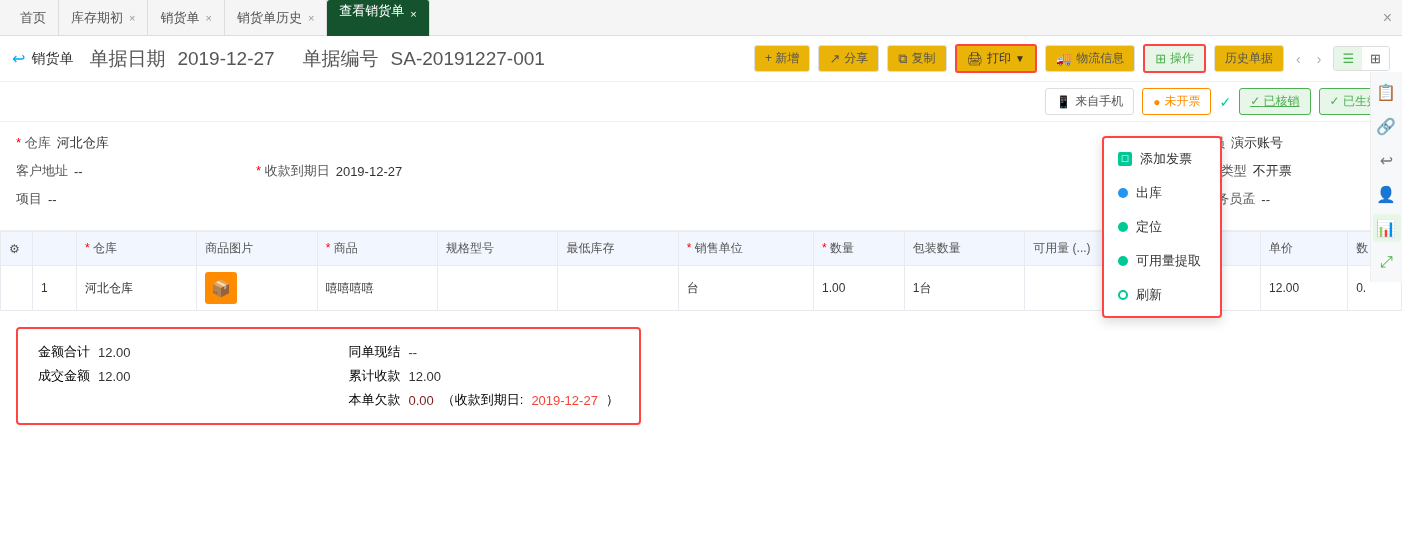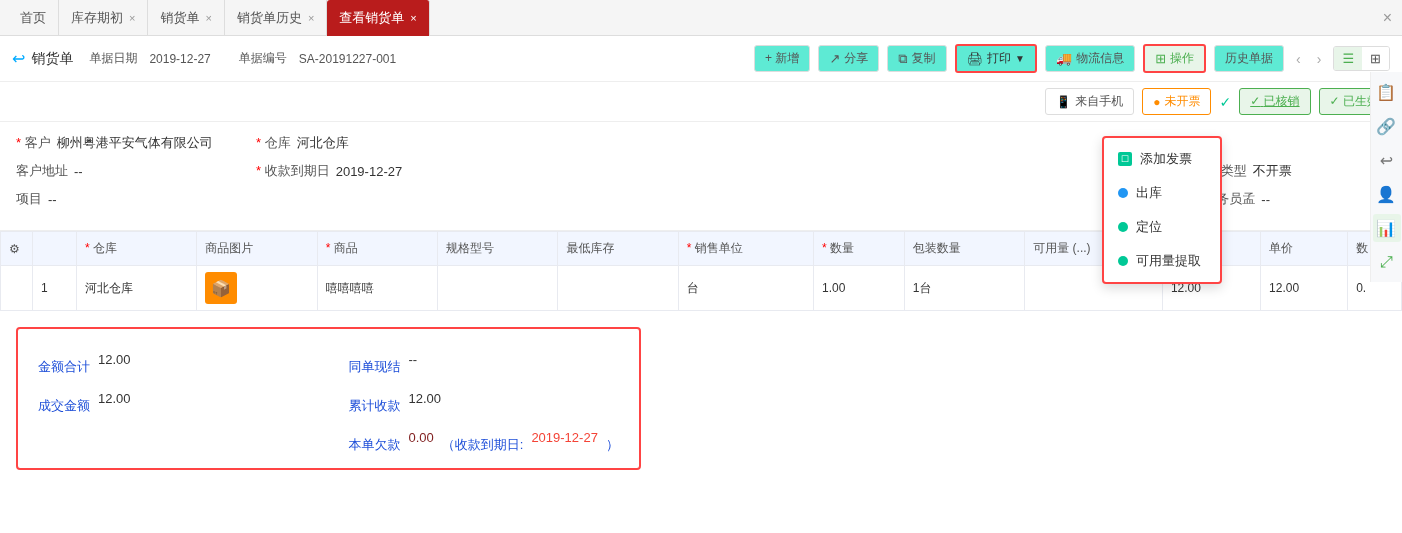--- a/index.html
+++ b/index.html
@@ -15,49 +15,49 @@
       cursor: pointer; font-size: 13px; color: #555; border-right: 1px solid #ddd;
       white-space: nowrap;
     }
     .tab.active {
       background: #fff; color: #333; font-weight: 500;
     }
     .tab .close-btn {
       margin-left: 6px; color: #999; font-size: 11px; cursor: pointer;
     }
     .tab.highlight {
-      background: #b91c1c; color: #fff; border-radius: 3px 3px 0 0;
+      background: #14532d; color: #fff; border-radius: 3px 3px 0 0; align-items: flex-end;
     }
     .tab.highlight .close-btn { color: #fff; }
     .tab-close-x {
       position: absolute; right: 10px; top: 50%; transform: translateY(-50%);
       font-size: 16px; color: #999; cursor: pointer;
     }
 
     
     .main-content { background: #fff; min-height: 497px; position: relative; }
 
     
     .doc-header {
       display: flex; align-items: center; padding: 8px 12px;
       border-bottom: 1px solid #eee; background: #fff;
       justify-content: space-between;
     }
     .doc-header-left { display: flex; align-items: center; gap: 16px; }
     .doc-title { display: flex; align-items: center; gap: 6px; color: #333; font-size: 14px; font-weight: 500; }
     .doc-title .icon { color: #00aaff; font-size: 16px; }
-    .doc-meta { display: flex; align-items: center; gap: 8px; color: #555; font-size: 12px; }
+    .doc-meta { display: flex; align-items: center; gap: 8px; color: #555; font-size: 19px; }
     .doc-meta span { margin-right: 4px; }
 
     
     .doc-actions { display: flex; align-items: center; gap: 8px; }
     .action-btn {
       display: flex; align-items: center; gap: 4px;
       padding: 4px 10px; border: 1px solid #ddd; border-radius: 3px;
-      background: #5eead4; cursor: pointer; font-size: 12px; color: #555;
+      background: #eab308; cursor: pointer; font-size: 12px; color: #555;
       white-space: nowrap;
     }
     .action-btn.print-btn { border: 2px solid #ff4444; color: #333; font-weight: 500; }
     .action-btn .btn-icon { font-size: 13px; }
     .status-btn {
       padding: 4px 10px; border-radius: 3px; font-size: 12px; cursor: pointer;
       border: none; font-weight: 500;
     }
     .status-btn.sold { background: #e8f5e9; color: #4caf50; border: 1px solid #4caf50; text-decoration: underline; }
     .status-btn.effective { background: #e8f5e9; color: #4caf50; border: 1px solid #4caf50; }
@@ -101,21 +101,21 @@
 
     
     .payment-box {
       border: 2px solid #ff4444; border-radius: 4px; padding: 14px 20px;
       margin: 12px 16px; display: inline-block; min-width: 520px;
       background: #fff;
     }
     .payment-title { font-weight: 600; font-size: 14px; margin-bottom: 10px; }
     .payment-grid { display: grid; grid-template-columns: 1fr 1fr; gap: 6px 40px; }
     .payment-row { display: flex; align-items: center; gap: 8px; font-size: 13px; }
-    .payment-label { color: #1d4ed8; white-space: nowrap; margin-top: 15px; }
+    .payment-label { color: #000000; white-space: nowrap; }
     .payment-value { color: #333; }
     .payment-value.red { color: #7f1d1d; }
     .payment-value.date-red { color: #f44336; }
 
     
     .ops-dropdown {
       position: absolute; top: 100px; right: 180px; z-index: 100;
       background: #fff; border: 2px solid #ff4444; border-radius: 4px;
       box-shadow: 0 4px 12px rgba(0,0,0,0.15); min-width: 120px; padding: 4px 0;
     }
@@ -248,26 +248,26 @@
     </button>
     <button class="status-btn effective">
       <span>✓</span>
       <span>已生效</span>
     </button>
   </div>
 
   <div class="form-section">
     <div class="form-row">
       <div class="field-group">
-        <span class="field-label required">客户</span>
-        <span class="field-value">柳州粤港平安气体有限公司</span>
-      </div>
-      <div class="field-group">
         <span class="field-label required">仓库</span>
         <span class="field-value">河北仓库</span>
+      </div>
+      <div class="field-group" style="margin-left:auto;">
+        <span class="field-label">业务员</span>
+        <span class="field-value">演示账号</span>
       </div>
     </div>
     <div class="form-row">
       <div class="field-group">
         <span class="field-label">客户地址</span>
         <span class="field-value">--</span>
       </div>
       <div class="field-group">
         <span class="field-label required">收款到期日</span>
         <span class="field-value">2019-12-27</span>
@@ -372,20 +372,24 @@
       <span>出库</span>
     </div>
     <div class="ops-item">
       <span class="ops-icon circle-teal"></span>
       <span>定位</span>
     </div>
     <div class="ops-item">
       <span class="ops-icon circle-teal"></span>
       <span>可用量提取</span>
     </div>
+    <div class="ops-item">
+      <span class="ops-icon circle-refresh"></span>
+      <span>刷新</span>
+    </div>
   </div>
 
   <div class="right-sidebar">
     <div class="sidebar-icon">📋</div>
     <div class="sidebar-icon">🔗</div>
     <div class="sidebar-icon">↩</div>
     <div class="sidebar-icon">👤</div>
     <div class="sidebar-icon active">📊</div>
     <div class="sidebar-icon" style="margin-top:auto; color:#4caf50;">⤢</div>
   </div>

